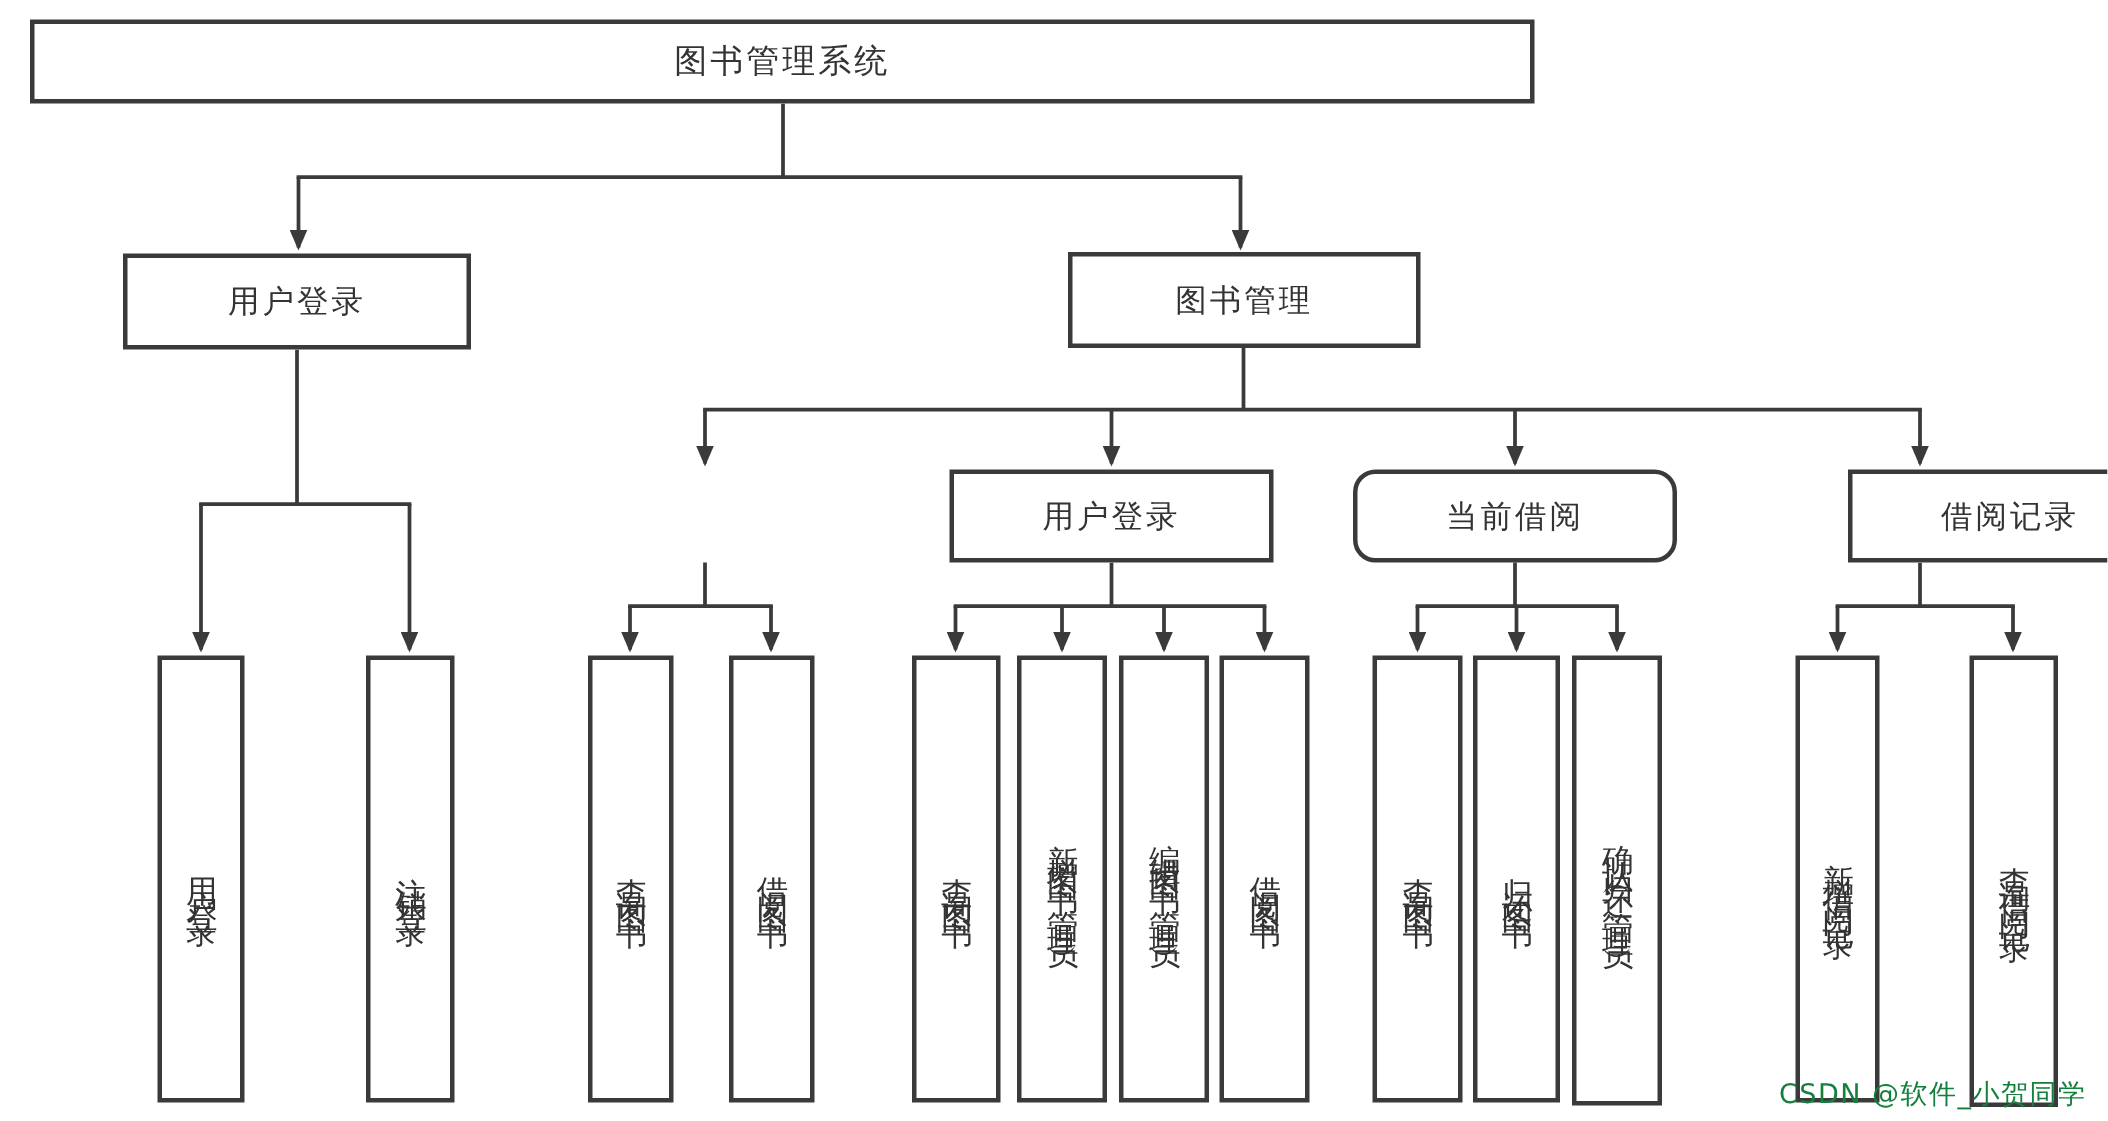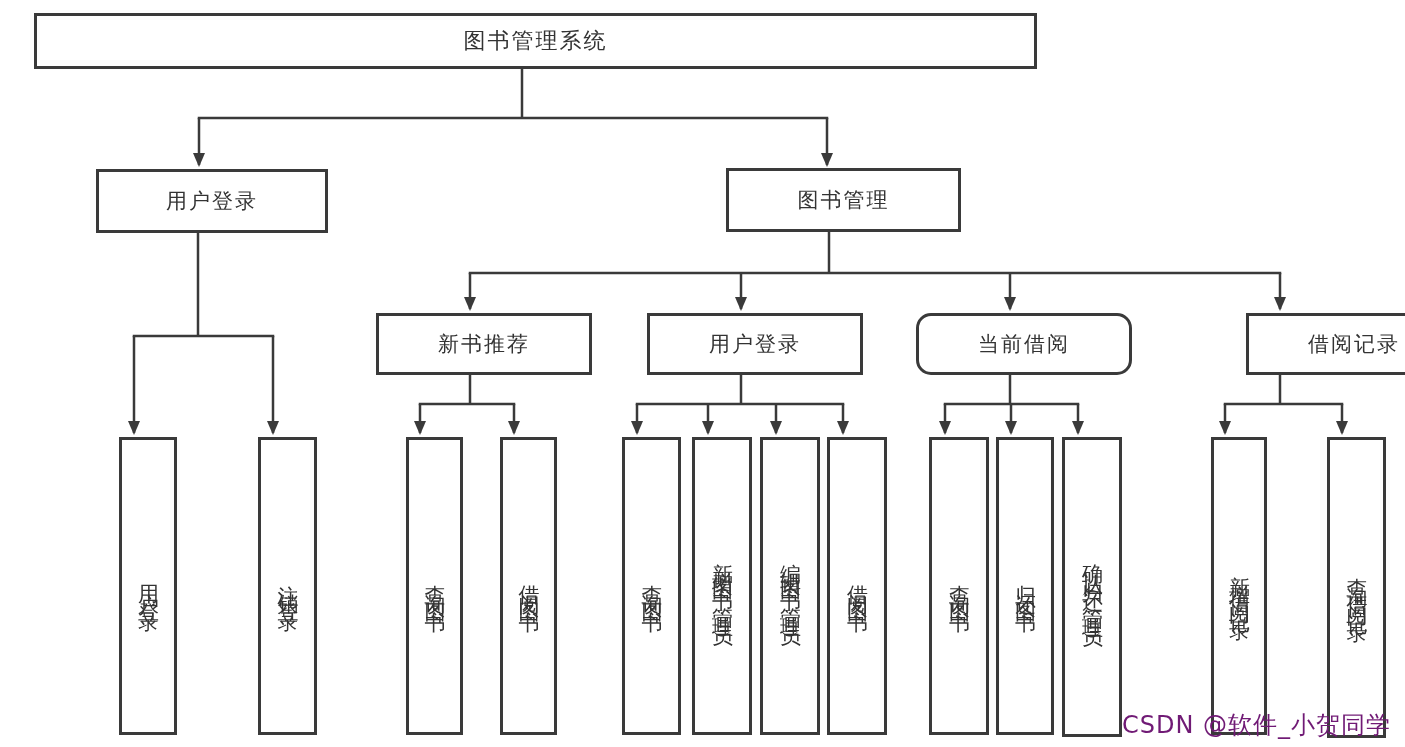--- a/index.html
+++ b/index.html
@@ -27,38 +27,37 @@
     box-sizing: border-box;
     border: 3px solid #3a3a3a;
     background: #ffffff;
     display: flex;
     align-items: center;
     justify-content: center;
     font-size: 21px;
     color: #333333;
     letter-spacing: 2px;
     text-align: center;
-    margin-left: 14px;
   }
   .node.root {
     font-size: 22px;
   }
   .node.leaf {
     writing-mode: vertical-rl;
     text-orientation: mixed;
     letter-spacing: 9px;
     font-size: 21px;
     line-height: 1;
   }
   .watermark {
     position: absolute;
     right: 14px;
     bottom: 6px;
-    font-size: 24px;
-    color: #701a75;
+    font-size: 18px;
+    color: #15803d;
     letter-spacing: 1px;
     white-space: nowrap;
   }
 </style>
 </head>
 <body>
 
 <div class="canvas">
 
   <svg class="connector-layer" viewBox="0 0 1405 747" xmlns="http://www.w3.org/2000/svg">
@@ -109,21 +108,20 @@
       <path d="M1225,404 V433" marker-end="url(#ah)"></path>
       <path d="M1342,404 V433" marker-end="url(#ah)"></path>
     </g>
   </svg>
 
   <div class="node root" style="left:20px; top:13px; width:1003px; height:56px;">图书管理系统</div>
 
   <div class="node" style="left:82px; top:169px; width:232px; height:64px;">用户登录</div>
   <div class="node" style="left:712px; top:168px; width:235px; height:64px;font-family:Liberation Serif, serif;">图书管理</div>
 
-  <div class="node" style="left:362px; top:313px; width:216px; height:62px;">新书推荐</div>
   <div class="node" style="left:633px; top:313px; width:216px; height:62px;">用户登录</div>
   <div class="node" style="left:902px; top:313px; width:216px; height:62px;border-radius:15px;">当前借阅</div>
   <div class="node" style="left:1232px; top:313px; width:216px; height:62px;">借阅记录</div>
 
   <div class="node leaf" style="left:105px; top:437px; width:58px; height:298px;">用户登录</div>
   <div class="node leaf" style="left:244px; top:437px; width:59px; height:298px;">注销登录</div>
 
   <div class="node leaf" style="left:392px; top:437px; width:57px; height:298px;">查询图书</div>
   <div class="node leaf" style="left:486px; top:437px; width:57px; height:298px;">借阅图书</div>
 

